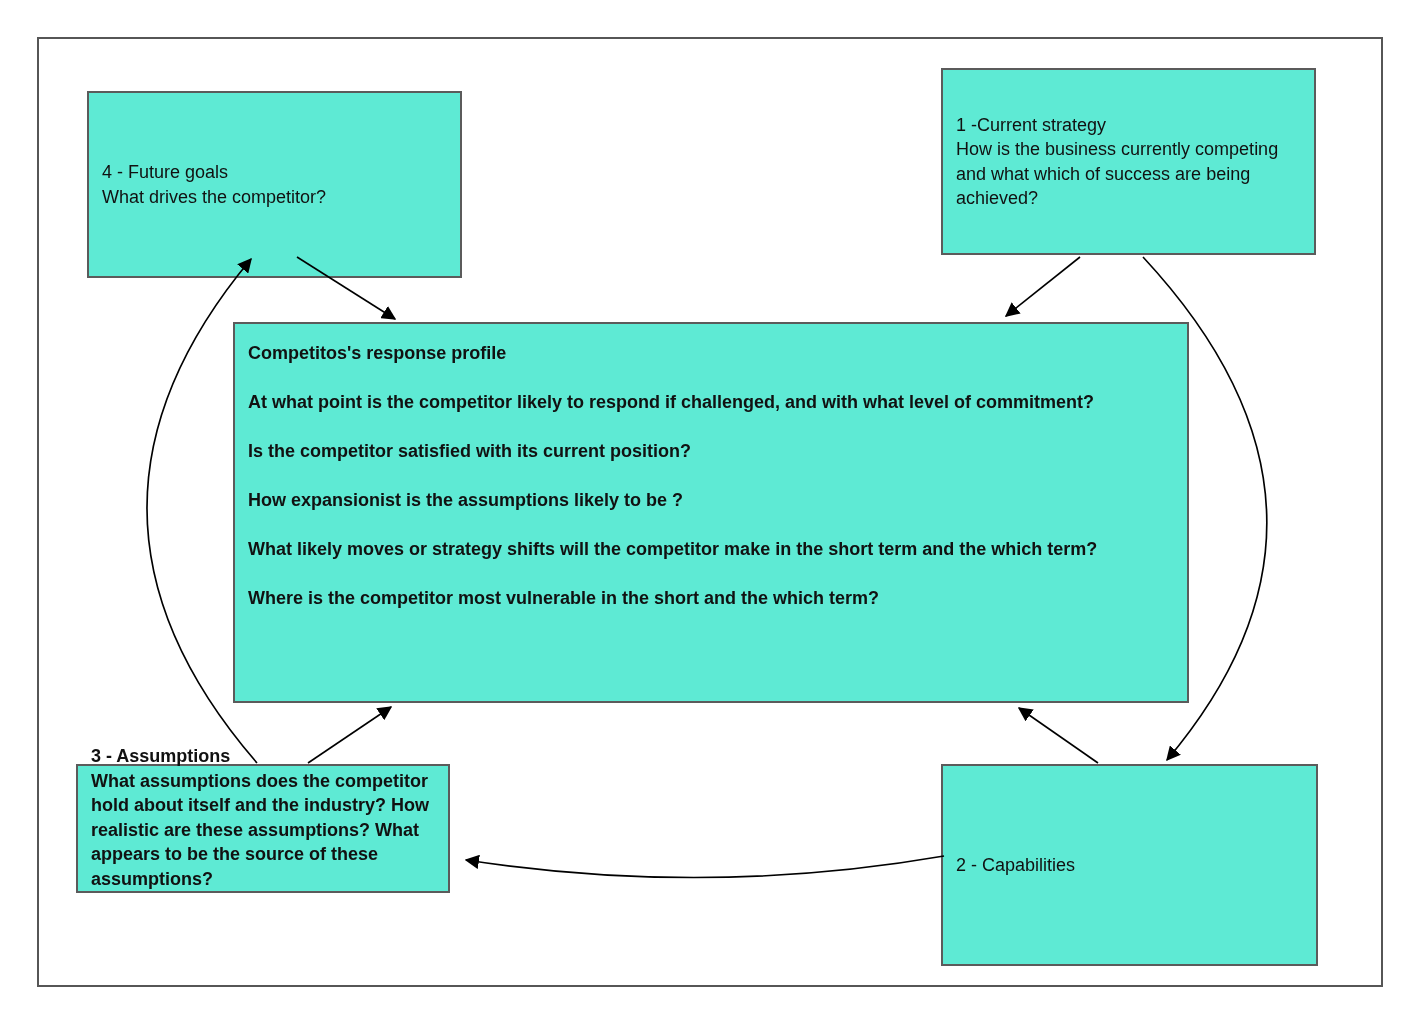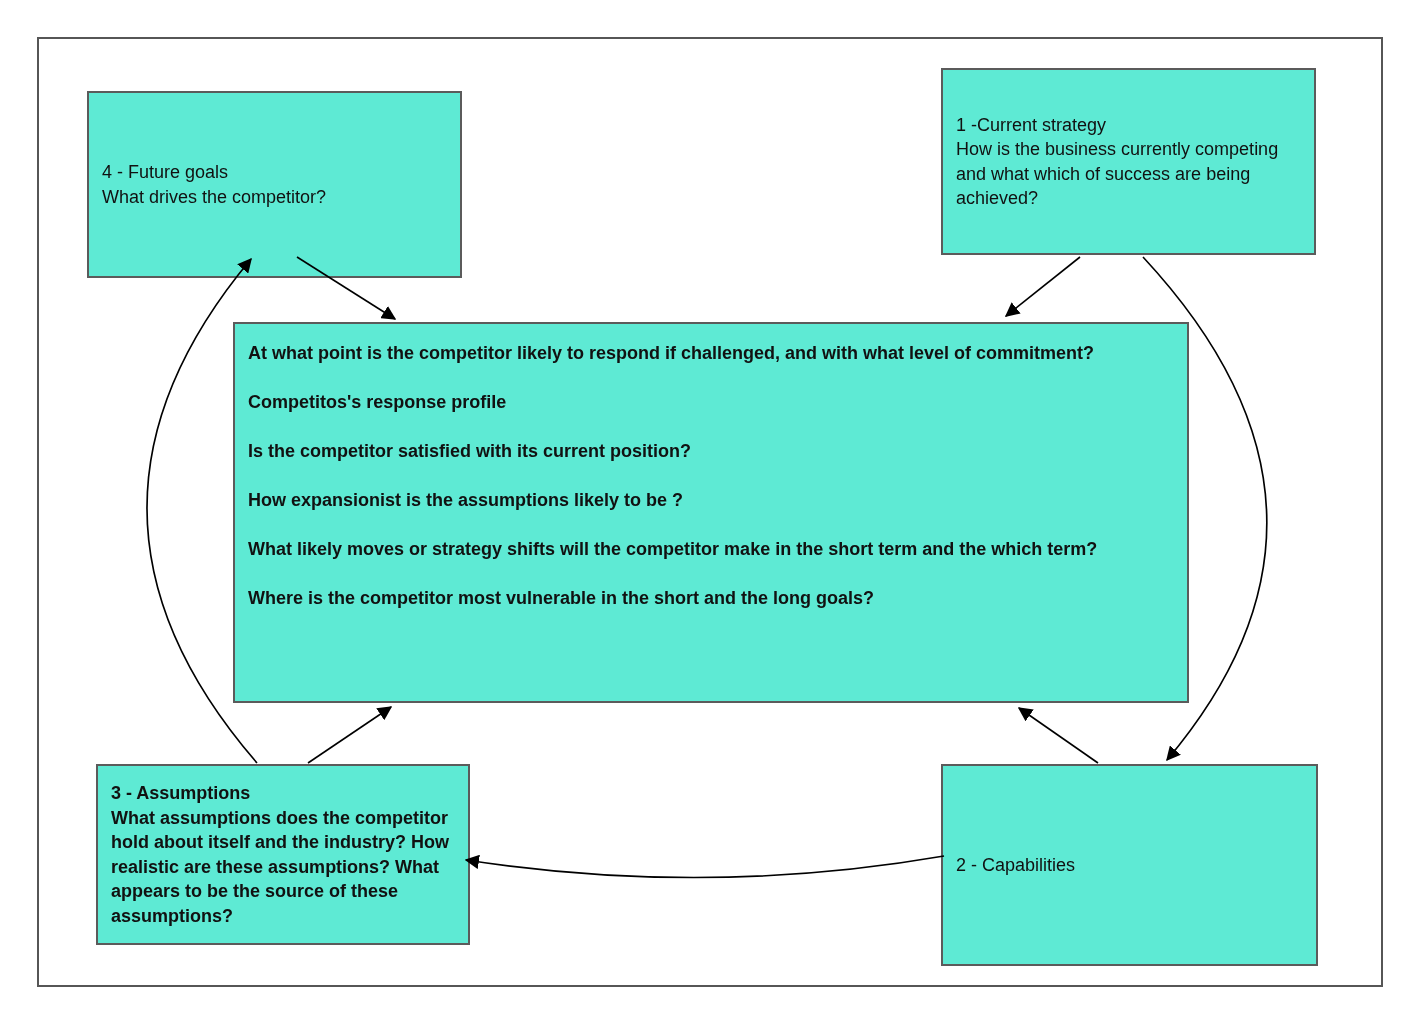--- a/index.html
+++ b/index.html
@@ -26,21 +26,21 @@
     border: 2.5px solid #5b5b5b;
     box-sizing: border-box;
     font-size: 18px;
     line-height: 24.5px;
     display: flex;
     align-items: center;
   }
   .box .txt { padding: 0 12px 0 13px; }
   .box-future-goals     { left: 87px;  top: 68px;  width: 375px; height: 187px; font-weight: 400; margin-top: 23px; }
   .box-current-strategy { left: 941px; top: 68px;  width: 375px; height: 187px; font-weight: 400; }
-  .box-assumptions      { left: 96px;  top: 764px; width: 374px; height: 181px; font-weight: 700; }
+  .box-assumptions      { left: 76px;  top: 764px; width: 374px; height: 129px; font-weight: 700; align-items: flex-end; }
   .box-capabilities     { left: 941px; top: 764px; width: 377px; height: 202px; font-weight: 400; }
   .box-center {
     left: 233px; top: 322px; width: 956px; height: 381px;
     font-weight: 700;
     align-items: flex-start;
   }
   .box-center .txt { padding: 17px 12px 0 13px; }
   .box-center p { margin: 0 0 24.5px 0; }
   .arrow-layer {
     position: absolute;
@@ -65,26 +65,26 @@
 
   <div class="box box-current-strategy">
     <div class="txt">
       <div>1 -Current strategy</div>
       <div>How is the business currently competing and what which of success are being achieved?</div>
     </div>
   </div>
 
   <div class="box box-center">
     <div class="txt">
+      <p>Competitos's response profile</p>
       <p>At what point is the competitor likely to respond if challenged, and with what level of commitment?</p>
-      <p>Competitos's response profile</p>
       <p>Is the competitor satisfied with its current position?</p>
       <p>How expansionist is the assumptions likely to be ?</p>
       <p>What likely moves or strategy shifts will the competitor make in the short term and the which term?</p>
-      <p>Where is the competitor most vulnerable in the short and the long goals?</p>
+      <p>Where is the competitor most vulnerable in the short and the which term?</p>
     </div>
   </div>
 
   <div class="box box-assumptions">
     <div class="txt">
       <div>3 - Assumptions</div>
       <div>What assumptions does the competitor hold about itself and the industry? How realistic are these assumptions? What appears to be the source of these assumptions?</div>
     </div>
   </div>
 

